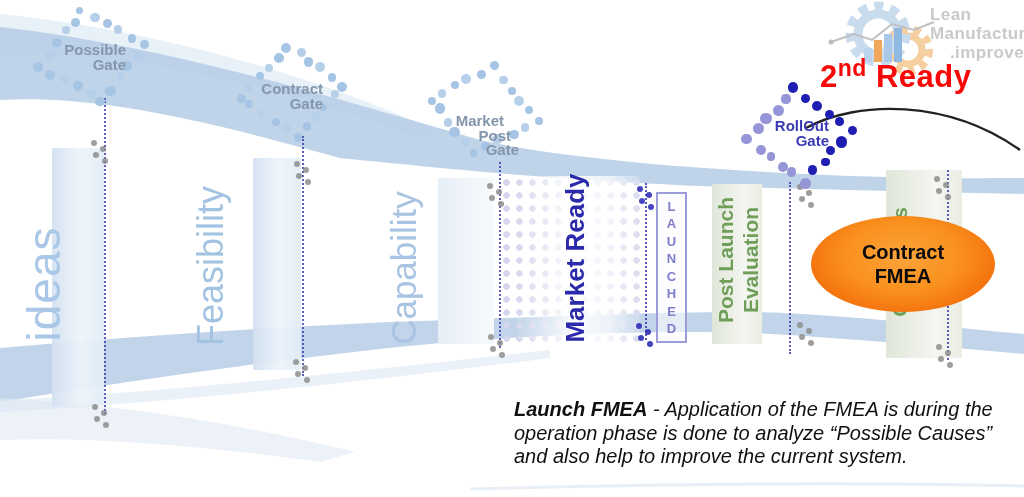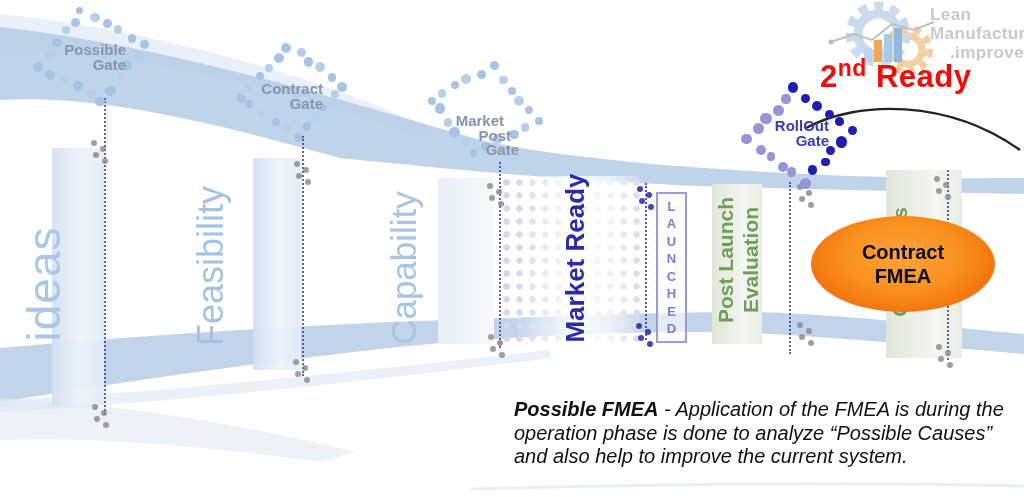--- a/index.html
+++ b/index.html
@@ -141,21 +141,21 @@
     <div>Gate</div>
   </div>
 
   <div id="fmea-ellipse">
     <div>Contract</div>
     <div>FMEA</div>
   </div>
 
   <div id="second-look"><span>2</span><sup>nd</sup><span> Ready</span></div>
 
-  <div id="caption"><b>Possible FMEA</b><span> - Application of the FMEA is during the operation phase is done to analyze “Possible Causes” and also help to improve the current system.</span></div>
+  <div id="caption"><b>Launch FMEA</b><span> - Application of the FMEA is during the operation phase is done to analyze “Possible Causes” and also help to improve the current system.</span></div>
 
   <div id="logo">
     <svg width="110" height="80" viewBox="0 0 110 80">
 
       <circle cx="80" cy="50" r="21" fill="none" stroke="#f6cfa0" stroke-width="8" stroke-dasharray="7 6"></circle>
       <circle cx="80" cy="50" r="14" fill="none" stroke="#f6cfa0" stroke-width="7"></circle>
 
       <circle cx="50" cy="34" r="28" fill="none" stroke="#c9dcee" stroke-width="9" stroke-dasharray="9 7"></circle>
       <circle cx="50" cy="34" r="20" fill="none" stroke="#c9dcee" stroke-width="9"></circle>
 

